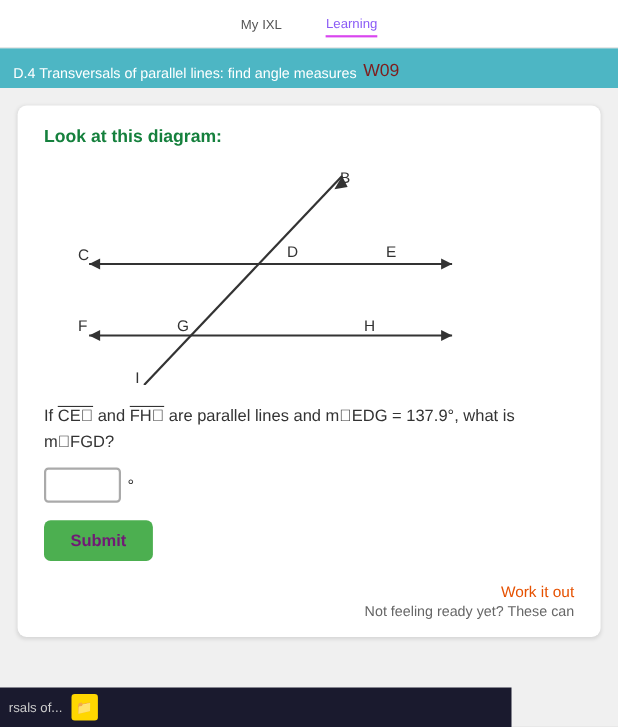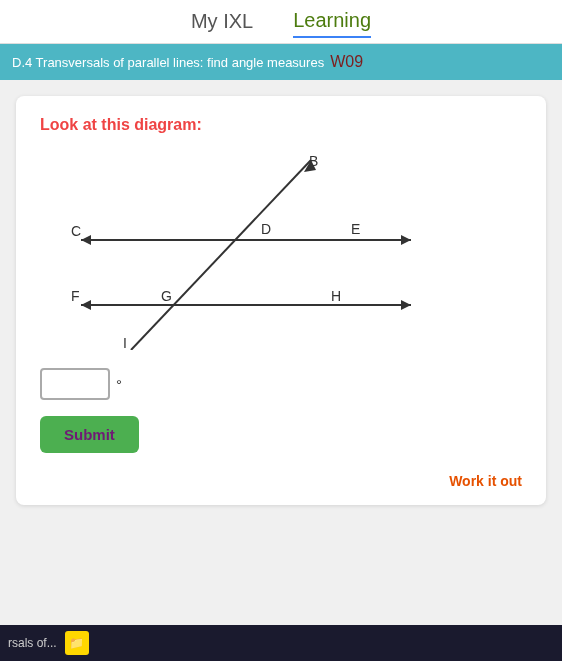--- a/index.html
+++ b/index.html
@@ -16,36 +16,36 @@
       background: #fff;
       display: flex;
       align-items: center;
       justify-content: center;
       gap: 40px;
       height: 44px;
       border-bottom: 1px solid #ddd;
     }
 
     .nav-item {
-      font-size: 20px;
+      font-size: 12px;
       color: #555;
       cursor: pointer;
       padding: 4px 0;
     }
 
     .nav-item.active {
-      color: #4d7c0f;
-      border-bottom: 2px solid #3b82f6;
+      color: #8b5cf6;
+      border-bottom: 2px solid #d946ef;
     }
 
     .breadcrumb-bar {
       background: #4db6c4;
       padding: 6px 12px;
       display: flex;
-      align-items: center;
+      align-items: flex-end;
       height: 36px;
     }
 
     .breadcrumb-text {
       color: #fff;
       font-size: 13px;
     }
 
     .breadcrumb-code {
       color: #7f1d1d;
@@ -62,21 +62,21 @@
     .card {
       background: #fff;
       border-radius: 8px;
       padding: 20px 24px 16px;
       box-shadow: 0 1px 4px rgba(0,0,0,0.12);
     }
 
     .prompt-title {
       font-size: 16px;
       font-weight: 600;
-      color: #ef4444;
+      color: #15803d;
       margin-bottom: 16px;
     }
 
     .diagram-container {
       position: relative;
       width: 100%;
       height: 200px;
       margin-bottom: 18px;
     }
 
@@ -126,36 +126,36 @@
     }
 
     .work-it-out-section {
       text-align: right;
       margin-top: 20px;
     }
 
     .work-it-out-link {
       color: #e65100;
       font-size: 14px;
-      font-weight: 700;
+      font-weight: 400;
       cursor: pointer;
     }
 
     .not-ready-text {
       color: #666;
       font-size: 13px;
       text-align: right;
       margin-top: 2px;
     }
 
     .taskbar {
       position: absolute;
       bottom: 0;
       left: 0;
-      width: 562px;
+      width: 465px;
       height: 36px;
       background: #1a1a2e;
       display: flex;
       align-items: center;
       padding: 0 8px;
       gap: 8px;
     }
 
     .taskbar-text {
       color: #ccc;
@@ -228,33 +228,37 @@
         <text x="268" y="16" font-size="14" font-family="Arial" fill="#333">B</text>
         
         <text x="82" y="198" font-size="14" font-family="Arial" fill="#333">I</text>
 
         
         <polygon points="270,10 263,22 275,20" fill="#333"></polygon>
       </svg>
     </div>
 
     
+    <div class="question-text">
+      If <span><span style="text-decoration:overline">CE</span>⃗</span> and <span><span style="text-decoration:overline">FH</span>⃗</span> are parallel lines and m∠EDG = 137.9°, what is m∠FGD?
+    </div>
 
     
     <div class="answer-row">
       <input class="answer-input" type="text" placeholder="" style="">
       <span class="degree-symbol">°</span>
     </div>
 
     
     <button class="submit-btn">Submit</button>
 
     
     <div class="work-it-out-section">
       <div class="work-it-out-link">Work it out</div>
+      <div class="not-ready-text">Not feeling ready yet? These can</div>
     </div>
 
   </div>
 </div>
 
 <div class="taskbar">
   <span class="taskbar-text">rsals of...</span>
   <div class="taskbar-icon">📁</div>
 </div>
 

